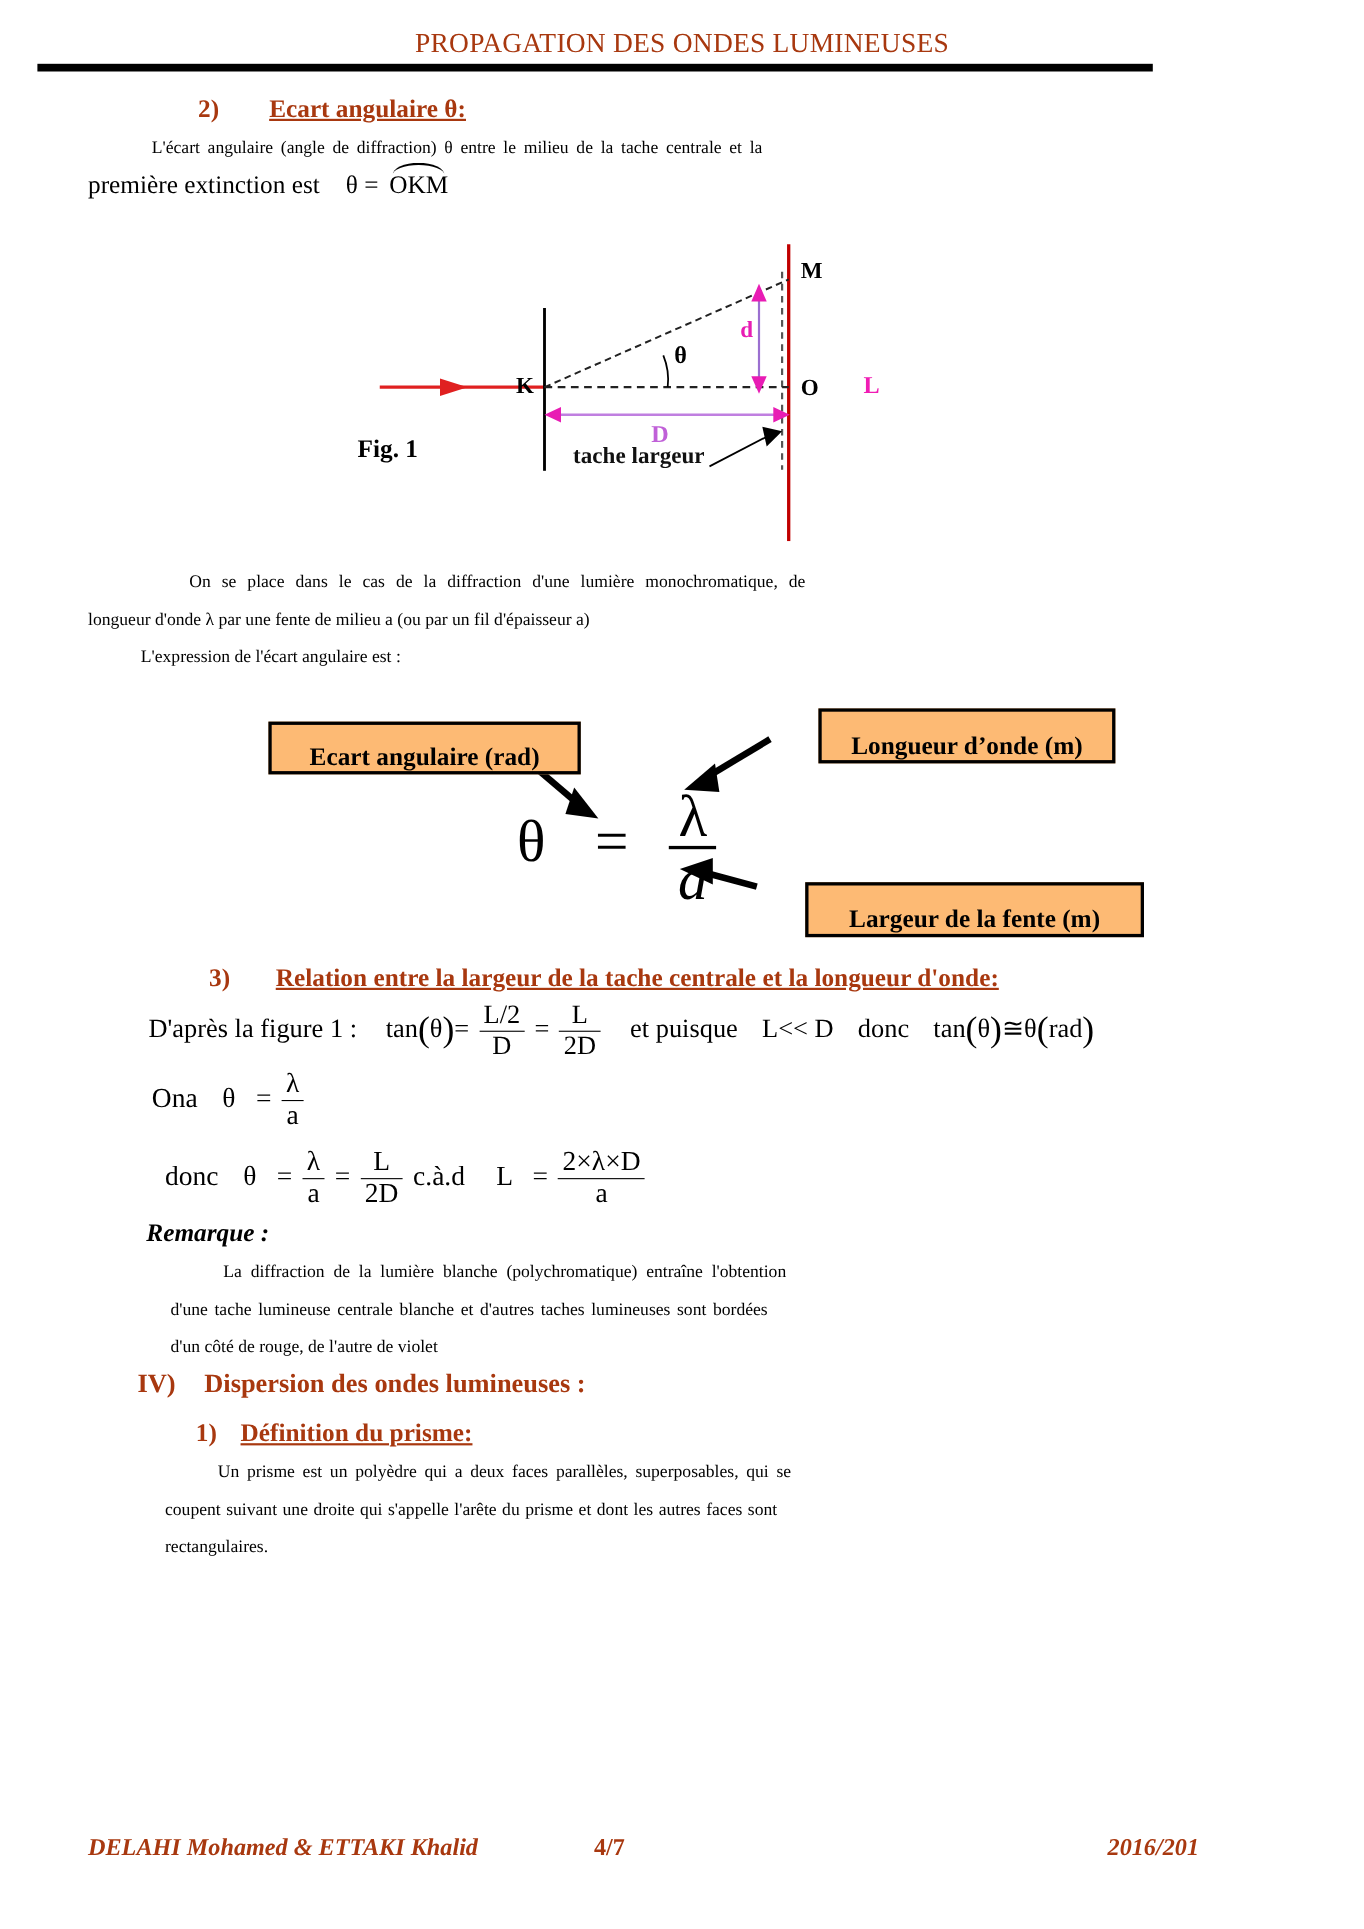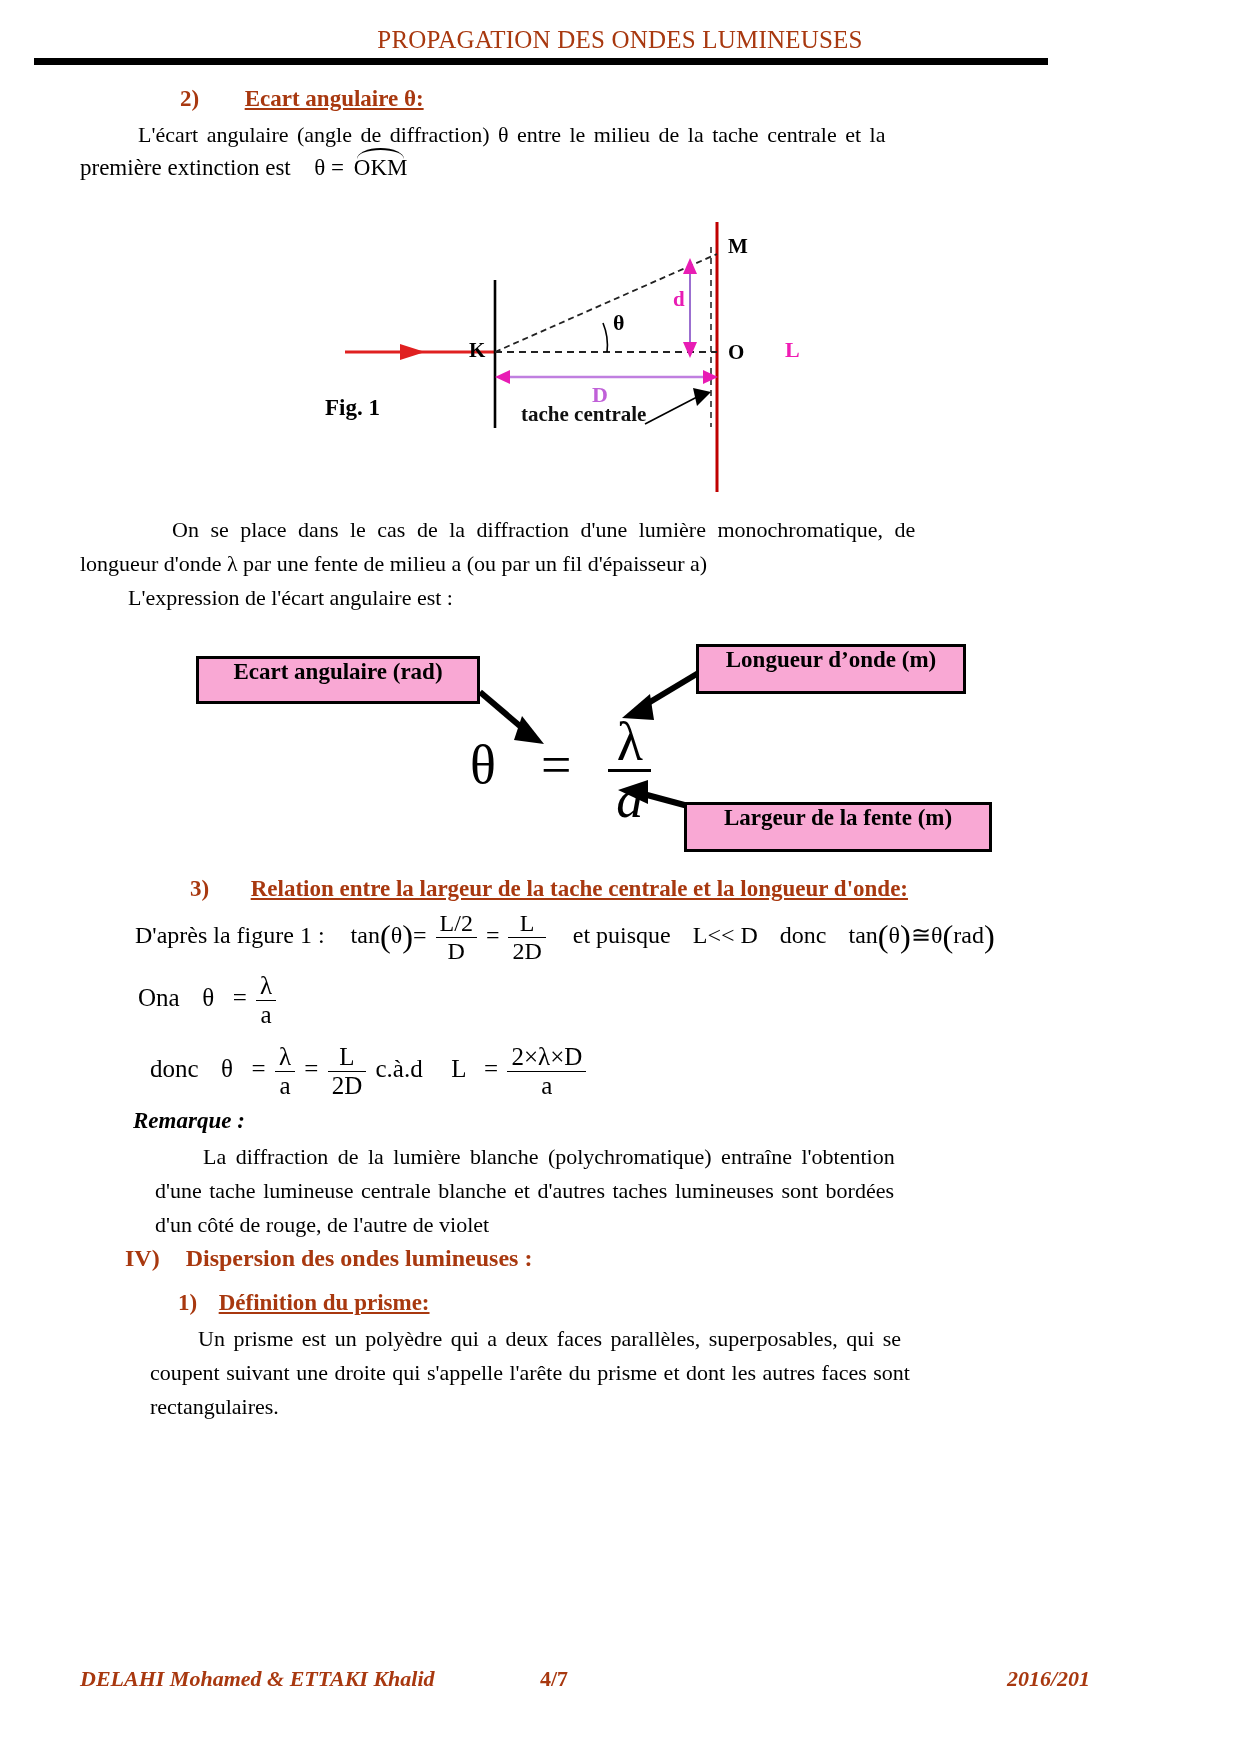--- a/index.html
+++ b/index.html
@@ -42,21 +42,21 @@
     position: absolute;
     font-family: "Liberation Serif", "DejaVu Serif", serif;
     color: #000000;
     font-size: 23px;
     white-space: nowrap;
   }
   .para {
     position: absolute;
     font-family: "Liberation Serif", "DejaVu Serif", serif;
     color: #000000;
-    font-size: 22px;
+    font-size: 16px;
     text-align: justify;
     line-height: 34px;
   }
 
   .sec-head {
     position: absolute;
     color: #A8380F;
     font-weight: bold;
     font-family: "Liberation Serif", "DejaVu Serif", serif;
     font-size: 23px;
@@ -99,30 +99,31 @@
     font-weight: bold;
     font-size: 23px;
     font-family: "Liberation Serif", "DejaVu Serif", serif;
     color: #000;
   }
 
   
   .callout {
     position: absolute;
     border: 3px solid #000;
-    background: #f9a8d4;
+    background: #fdba74;
     font-weight: bold;
     font-family: "Liberation Serif", "DejaVu Serif", serif;
     font-size: 23px;
     color: #000;
     display: flex;
-    align-items: flex-start;
+    align-items: flex-end;
     justify-content: center;
     white-space: nowrap;
     box-sizing: border-box;
+    margin-left: 48px;
   }
   .bigformula {
     position: absolute;
     font-family: "Liberation Serif", "DejaVu Serif", serif;
     font-size: 54px;
     color: #000;
     white-space: nowrap;
   }
   .bigformula .bfrac {
     display: inline-block;
@@ -231,21 +232,21 @@
     </svg>
 
     
     <div style="position:absolute; left:124px; top:146px; font-weight:bold; font-size:21px;">K</div>
     <div style="position:absolute; left:383px; top:42px; font-weight:bold; font-size:21px;">M</div>
     <div style="position:absolute; left:383px; top:148px; font-weight:bold; font-size:21px;">O</div>
     <div style="position:absolute; left:268px; top:118px; font-weight:bold; font-size:22px;">θ</div>
     <div style="position:absolute; left:247px; top:190px; color:#C060D8; font-weight:bold; font-size:22px;">D</div>
     <div style="position:absolute; left:328px; top:95px; color:#E81CB4; font-weight:bold; font-size:21px;">d</div>
     <div style="position:absolute; left:440px; top:145px; color:#F01CB4; font-weight:bold; font-size:22px;">L</div>
-    <div style="position:absolute; left:176px; top:210px; font-weight:bold; font-size:21px; color:#111;">tache centrale</div>
+    <div style="position:absolute; left:176px; top:210px; font-weight:bold; font-size:21px; color:#111;">tache largeur</div>
   </div>
 
   <div class="para" style="left:80px; top:513px; width:1080px;">
     <span style="display:block; text-indent:92px; word-spacing:6px;">On se place dans le cas de la diffraction d'une lumière monochromatique, de</span>
     <span style="display:block;">longueur d'onde λ par une fente de milieu a (ou par un fil d'épaisseur a)</span>
     <span style="display:block; text-indent:48px;">L'expression de l'écart angulaire est :</span>
   </div>
 
   <svg style="position:absolute; left:0; top:620px; width:1240px; height:250px; pointer-events:none;" viewBox="0 0 1240 250">
 

